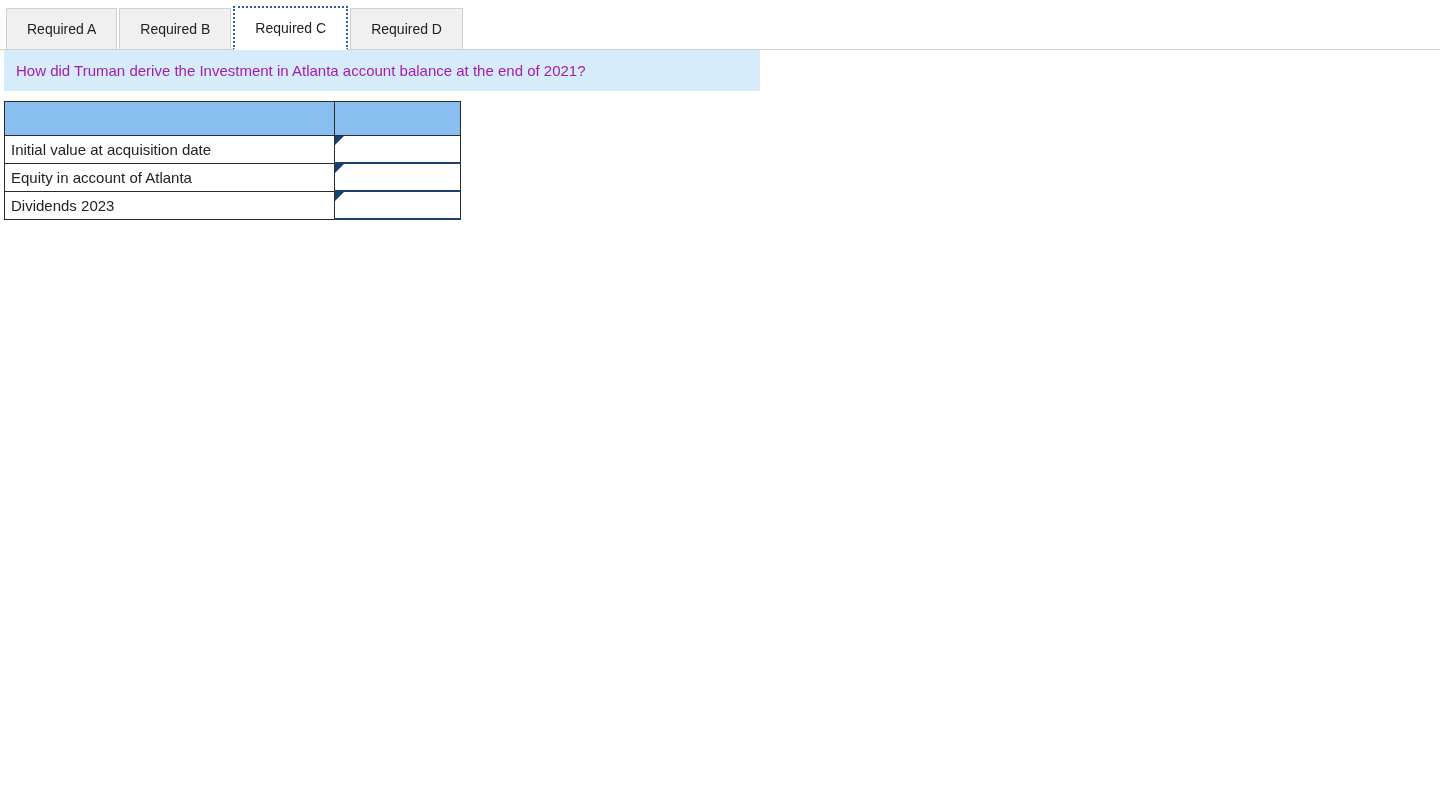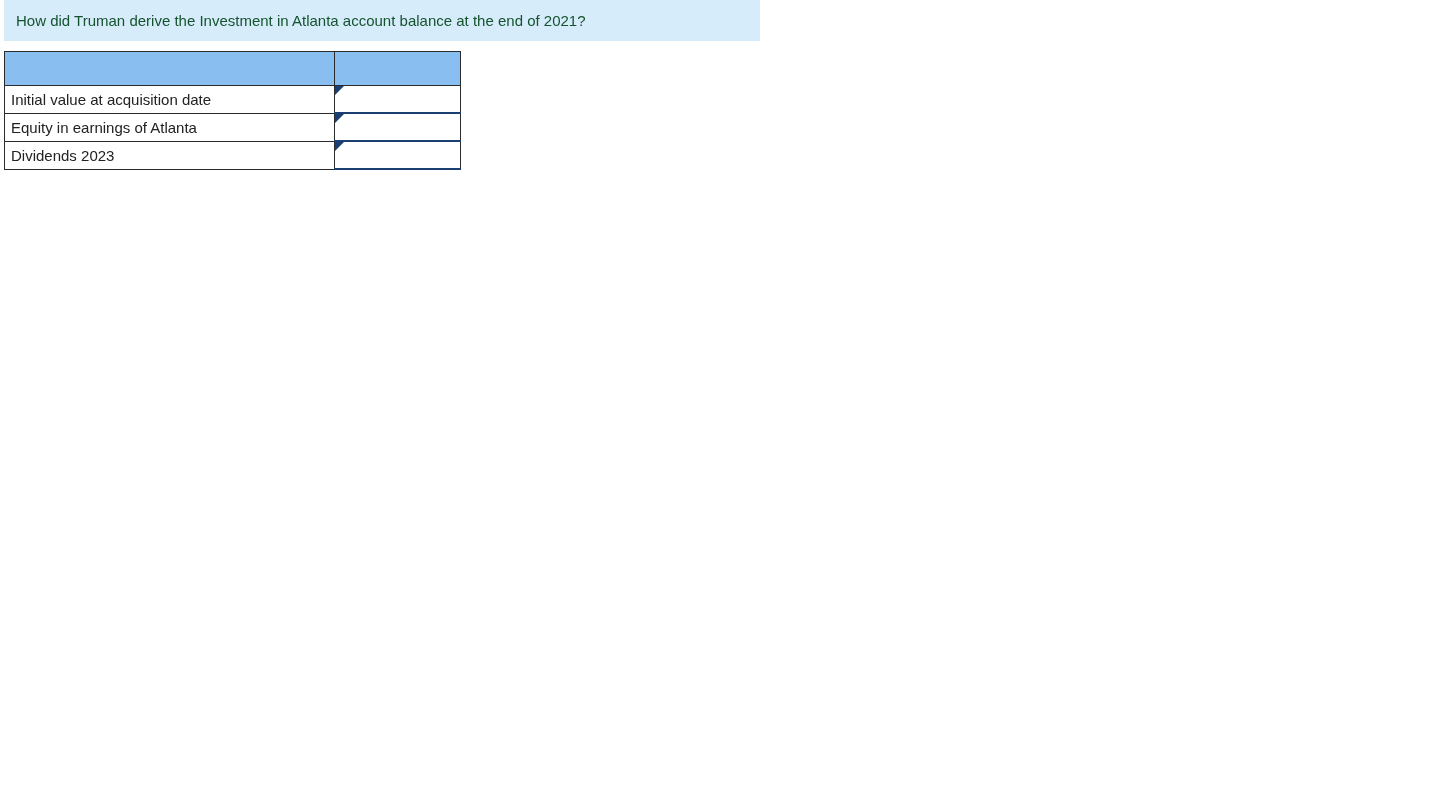--- a/index.html
+++ b/index.html
@@ -38,21 +38,21 @@
     border-bottom: 2px solid #fff;
     margin-bottom: -1px;
   }
 
   
   .question {
     background: #d7ecfb;
     padding: 12px 12px;
     font-family: Verdana, Geneva, sans-serif;
     font-size: 15px;
-    color: #14532d;
+    color: #a21caf;
     width: 756px;
     margin-left: 4px;
   }
 
   
   .wrap { margin: 10px 0 0 4px; }
   table.answer {
     border-collapse: collapse;
   }
   table.answer th.labelhead {
@@ -103,40 +103,46 @@
     font-size: 15px;
     font-family: Arial, Helvetica, sans-serif;
     background: transparent;
   }
 </style>
 </head>
 <body>
 
 <div class="page">
 
+  <div class="tabs">
+    <div class="tab">Required A</div>
+    <div class="tab">Required B</div>
+    <div class="tab active">Required C</div>
+    <div class="tab">Required D</div>
+  </div>
 
   <div class="question">How did Truman derive the Investment in Atlanta account balance at the end of 2021?</div>
 
   <div class="wrap">
     <table class="answer">
       <tbody>
           <tr>
         <th class="labelhead"></th>
         <th class="valhead"></th>
       </tr>
 
       <tr class="heavy">
         <td class="label">Initial value at acquisition date</td>
         <td class="valcell flag">
           <input type="text" value="" style="">
         </td>
       </tr>
 
       <tr class="heavy">
-        <td class="label">Equity in earnings of Atlanta</td>
+        <td class="label">Equity in account of Atlanta</td>
         <td class="valcell flag">
           <input type="text" value="" style="">
         </td>
       </tr>
 
       <tr class="heavy">
         <td class="label">Dividends 2023</td>
         <td class="valcell flag">
           <input type="text" value="" style="">
         </td>

